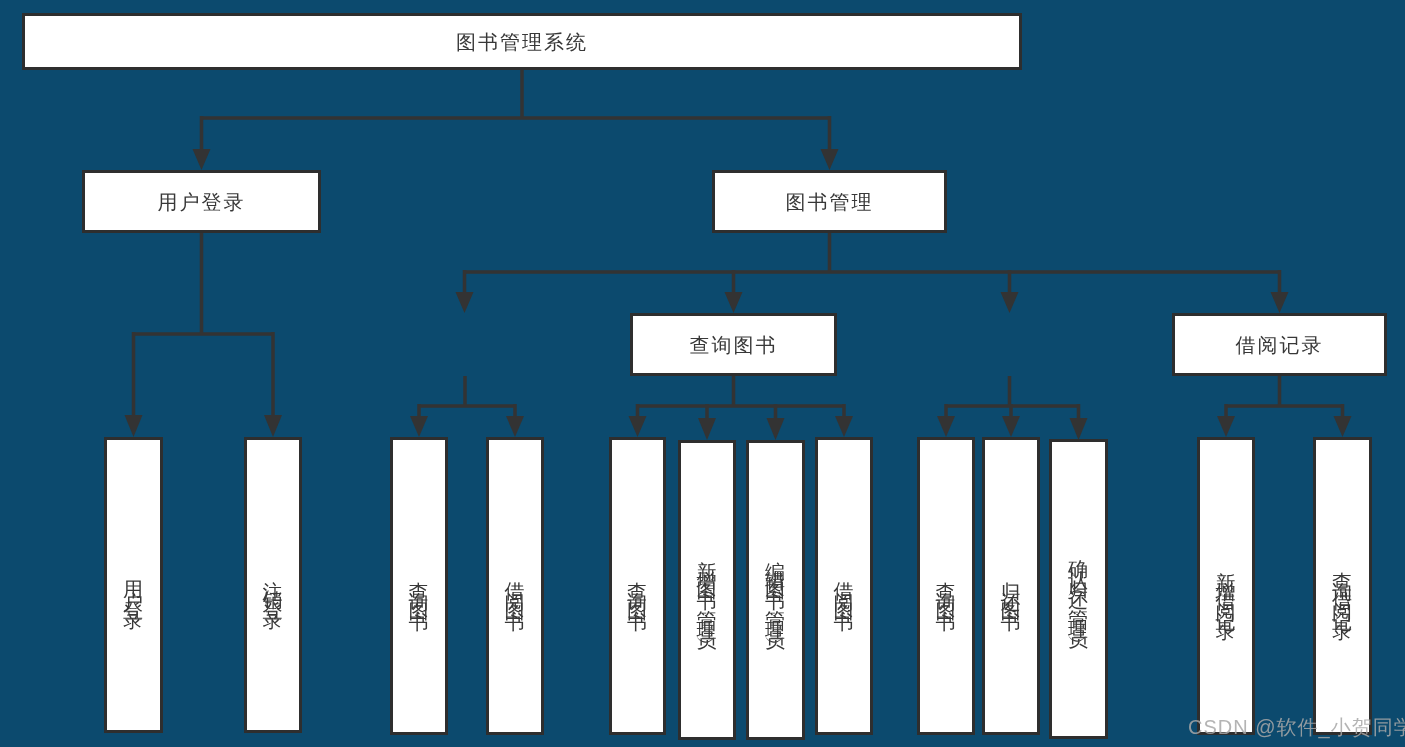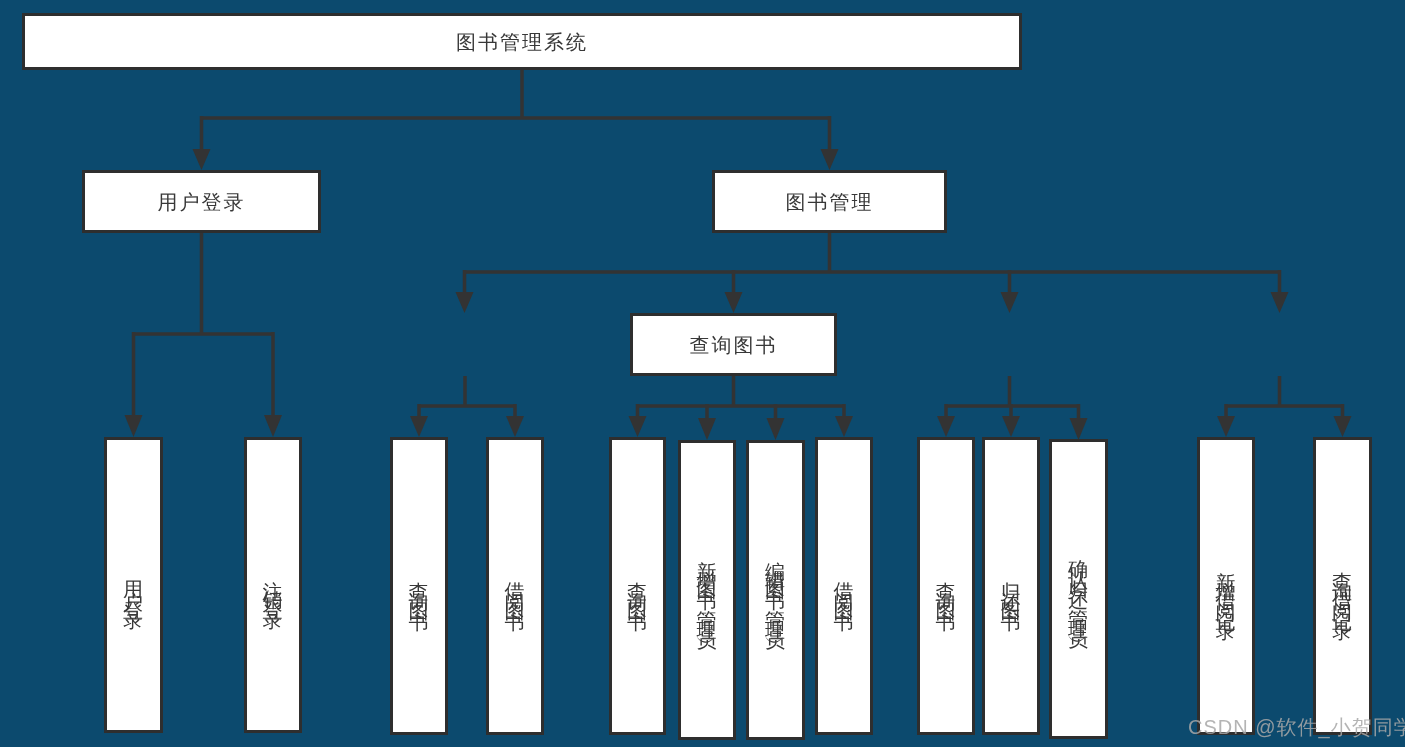--- a/index.html
+++ b/index.html
@@ -82,20 +82,23 @@
   <div class="node hbox" style="left:82px;top:170px;width:239px;height:63px">
     <span>用户登录</span>
   </div>
   <div class="node hbox" style="left:712px;top:170px;width:235px;height:63px">
     <span>图书管理</span>
   </div>
 
   <div class="node hbox" style="left:630px;top:313px;width:207px;height:63px">
     <span>查询图书</span>
   </div>
+  <div class="node hbox" style="left:1172px;top:313px;width:215px;height:63px">
+    <span>借阅记录</span>
+  </div>
 
   <div class="node vbox" style="left:104px;top:437px;width:59px;height:296px">
     <span>用户登录</span>
   </div>
   <div class="node vbox" style="left:244px;top:437px;width:58px;height:296px">
     <span>注销登录</span>
   </div>
 
   <div class="node vbox" style="left:390px;top:437px;width:58px;height:298px">
     <span>查询图书</span>

